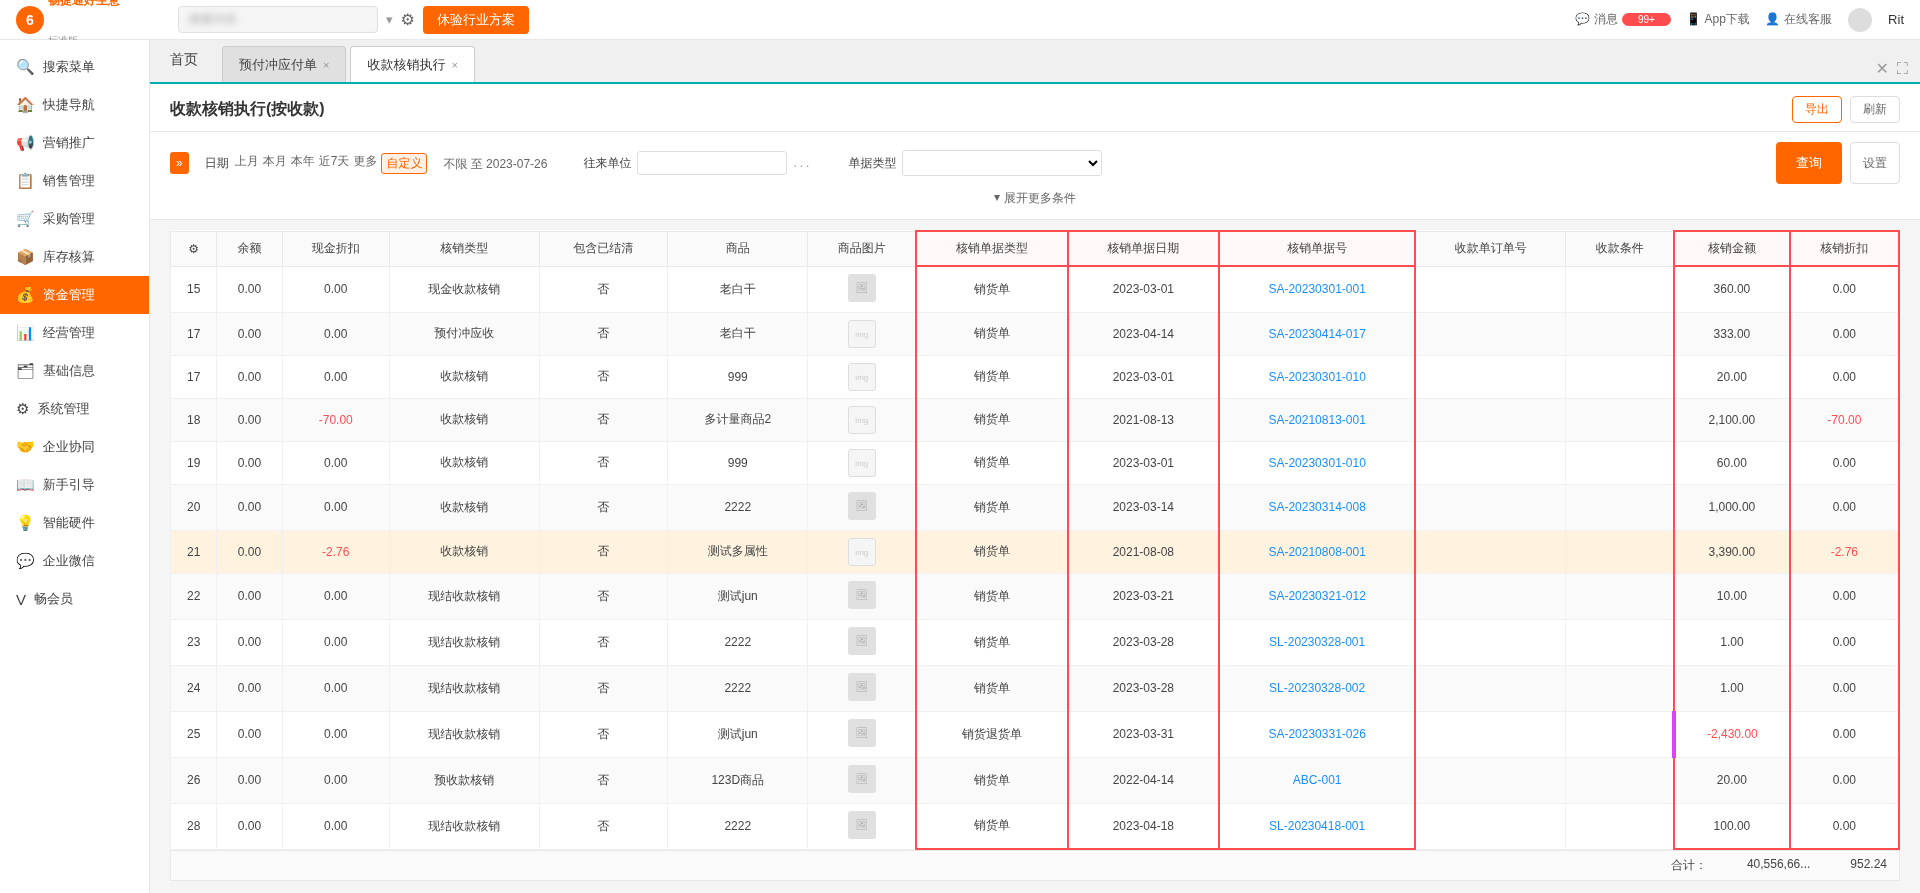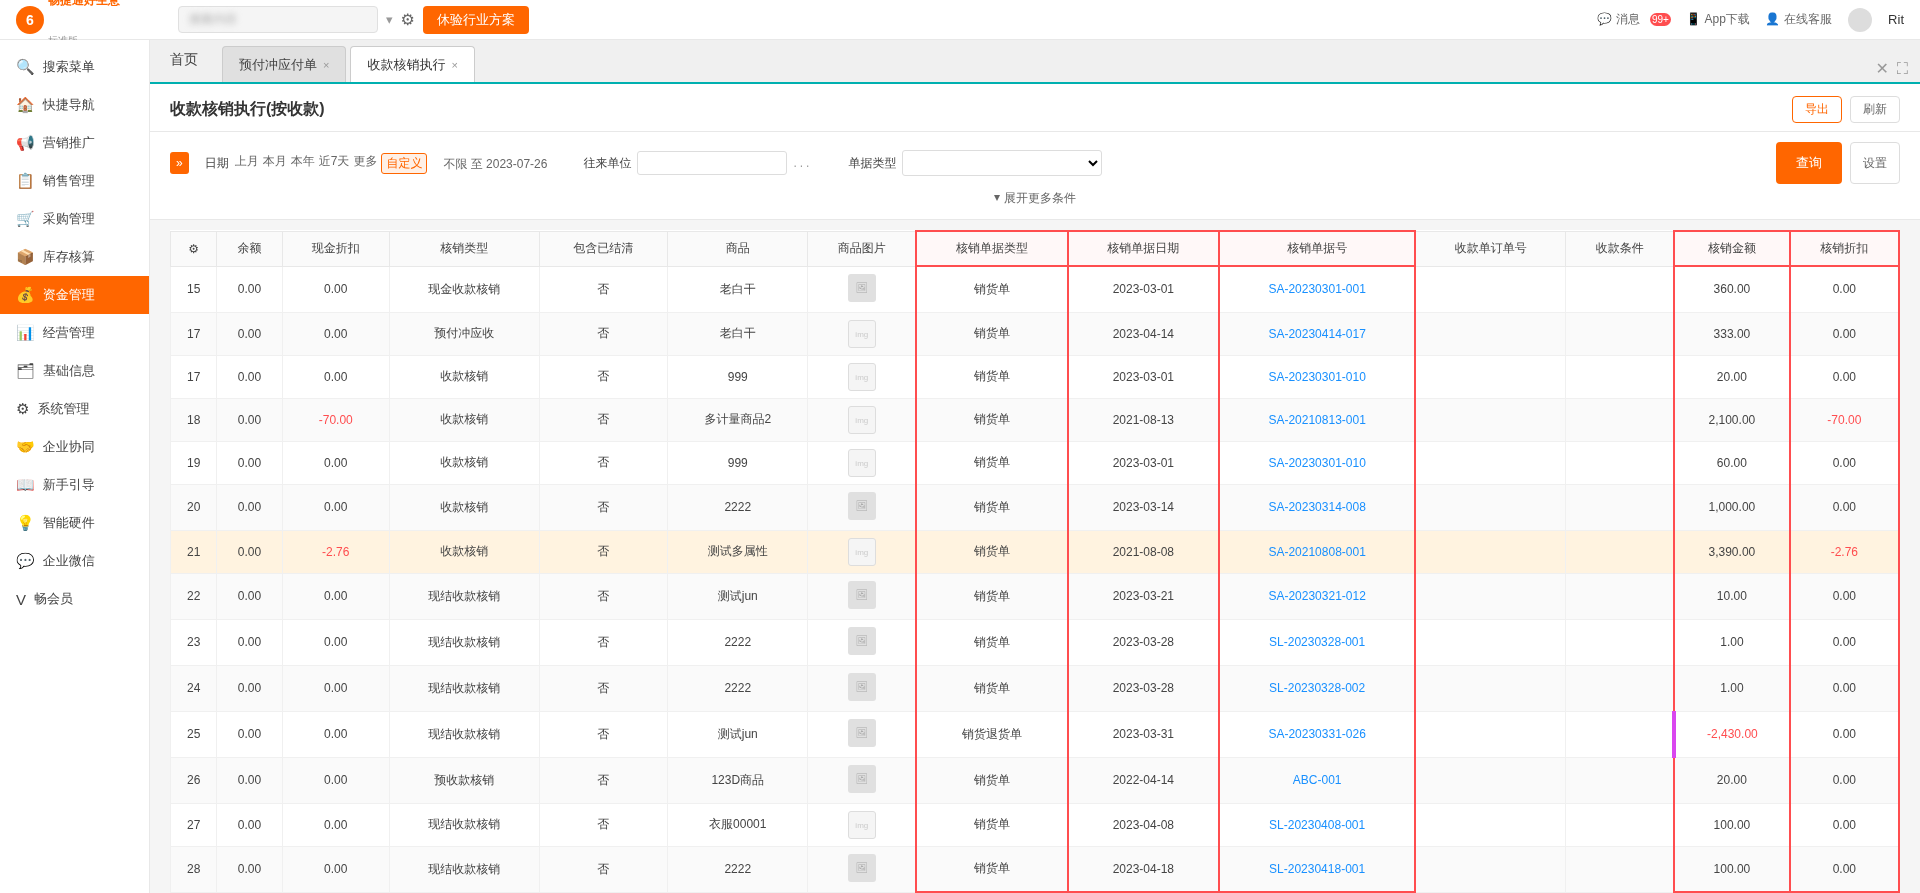--- a/index.html
+++ b/index.html
@@ -58,23 +58,23 @@
       display: flex;
       align-items: center;
       gap: 16px;
       font-size: 12px;
       color: #666;
     }
     .badge {
       background: #ff4d4f;
       color: #fff;
       border-radius: 10px;
-      padding: 1px 2px;
+      padding: 1px 16px;
       font-size: 10px;
-      margin-left: 10px;
+      margin-left: 4px;
     }
 
     
     .layout {
       display: flex;
       height: calc(100vh - 40px);
     }
     .sidebar {
       width: 150px;
       background: #fff;
@@ -711,36 +711,20 @@
     <td><div style="width:28px;height:28px;background:#e0e0e0;border-radius:3px;display:inline-block;overflow:hidden;font-size:10px;line-height:28px;color:#aaa;">🖼</div></td>
     <td style="border-left:2px solid #ff4d4f;border-right:2px solid #ff4d4f;">销货单</td>
     <td style="border-left:2px solid #ff4d4f;border-right:2px solid #ff4d4f;">2022-04-14</td>
     <td style="border-left:2px solid #ff4d4f;border-right:2px solid #ff4d4f;"><span class="link-cell">ABC-001</span></td>
     <td></td>
     <td></td>
     <td style="border-left:2px solid #ff4d4f;border-right:2px solid #ff4d4f;" class="">20.00</td>
     <td style="border-left:2px solid #ff4d4f;border-right:2px solid #ff4d4f;" class="">0.00</td>
   </tr>
               <tr>
-    <td>27</td>
-    <td>0.00</td>
-    <td class="">0.00</td>
-    <td>现结收款核销</td>
-    <td>否</td>
-    <td>衣服00001</td>
-    <td><div style="width:28px;height:28px;background:#f5f5f5;border-radius:3px;display:inline-block;border:1px solid #ddd;font-size:8px;line-height:28px;color:#ccc;">img</div></td>
-    <td style="border-left:2px solid #ff4d4f;border-right:2px solid #ff4d4f;">销货单</td>
-    <td style="border-left:2px solid #ff4d4f;border-right:2px solid #ff4d4f;">2023-04-08</td>
-    <td style="border-left:2px solid #ff4d4f;border-right:2px solid #ff4d4f;"><span class="link-cell">SL-20230408-001</span></td>
-    <td></td>
-    <td></td>
-    <td style="border-left:2px solid #ff4d4f;border-right:2px solid #ff4d4f;" class="">100.00</td>
-    <td style="border-left:2px solid #ff4d4f;border-right:2px solid #ff4d4f;" class="">0.00</td>
-  </tr>
-              <tr>
     <td>28</td>
     <td>0.00</td>
     <td class="">0.00</td>
     <td>现结收款核销</td>
     <td>否</td>
     <td>2222</td>
     <td><div style="width:28px;height:28px;background:#e0e0e0;border-radius:3px;display:inline-block;overflow:hidden;font-size:10px;line-height:28px;color:#aaa;">🖼</div></td>
     <td style="border-left:2px solid #ff4d4f;border-right:2px solid #ff4d4f;border-bottom:2px solid #ff4d4f;">销货单</td>
     <td style="border-left:2px solid #ff4d4f;border-right:2px solid #ff4d4f;border-bottom:2px solid #ff4d4f;">2023-04-18</td>
     <td style="border-left:2px solid #ff4d4f;border-right:2px solid #ff4d4f;border-bottom:2px solid #ff4d4f;"><span class="link-cell">SL-20230418-001</span></td>

